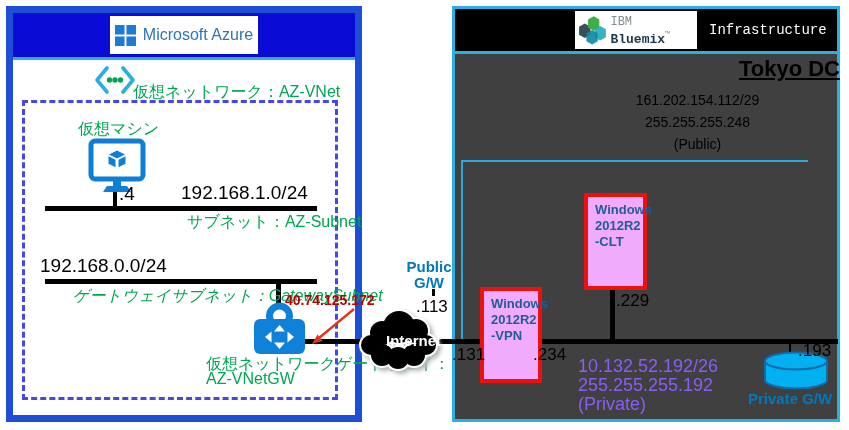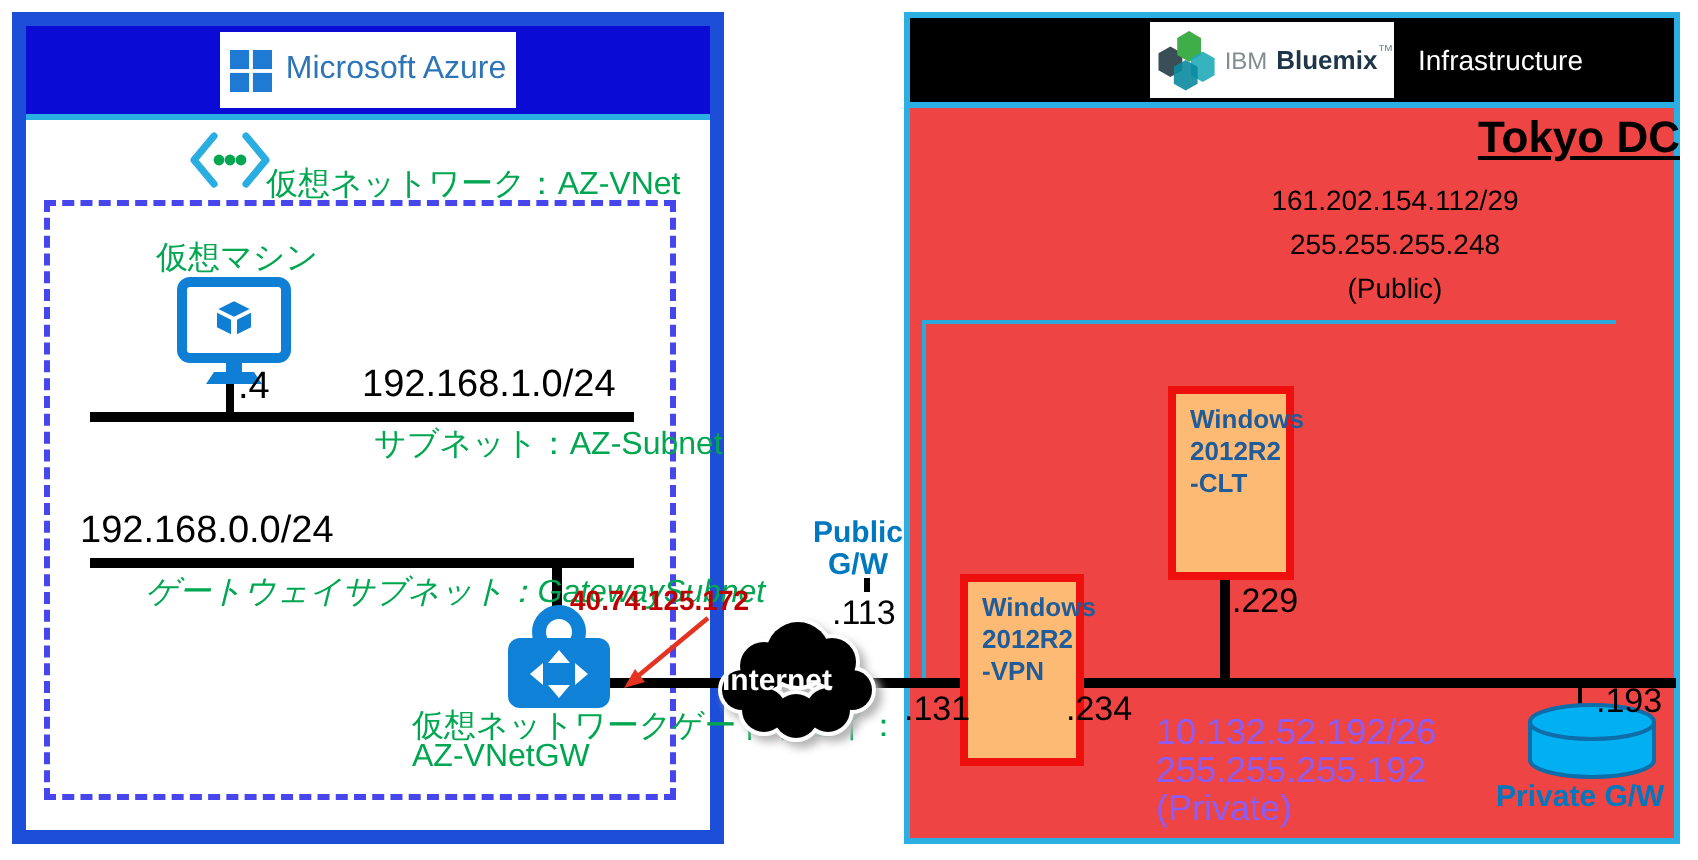--- a/index.html
+++ b/index.html
@@ -25,42 +25,42 @@
   .cidr-lg{font-size:19px;}
   .ipnum{position:absolute;color:#000;font-size:17px;z-index:5;}
   .gw-ip{position:absolute;color:#c00000;font-size:14px;font-weight:bold;z-index:5;}
   .prelines{white-space:pre-line;}
 
   
   .pubgw{position:absolute;left:403px;top:259px;width:52px;text-align:center;
          color:#0078c0;font-size:15px;font-weight:600;line-height:16px;z-index:3;}
   .cloud-svg{position:absolute;left:356px;top:303px;z-index:3;
              filter:drop-shadow(3px 3px 2px #b5b5b5);}
-  .cloud-text{position:absolute;left:361px;top:332px;width:80px;text-align:left;
+  .cloud-text{position:absolute;left:361px;top:332px;width:80px;text-align:right;
               color:#fff;font-size:15px;font-weight:bold;z-index:4;}
 
   
   .ibm-box{position:absolute;left:452px;top:6px;width:388px;height:416px;
-           border:3px solid #2bafe3;box-sizing:border-box;background:#ef4444;}
+           border:3px solid #2bafe3;box-sizing:border-box;background:#404040;font-family:Liberation Mono, monospace;}
   .ibm-header{position:absolute;left:0;top:0;width:100%;height:45px;background:#000;
               border-bottom:3px solid #2bafe3;box-sizing:border-box;
               display:flex;align-items:center;}
   .ibm-logo-box{background:#fff;width:122px;height:38px;margin-left:120px;
                 display:flex;align-items:center;justify-content:center;gap:3px;}
   .ibm-txt{font-size:12px;color:#828c92;}
   .bluemix-txt{font-size:13px;color:#1d3649;font-weight:bold;}
   .tm-txt{font-size:8px;color:#828c92;vertical-align:super;}
   .infra-txt{color:#fff;font-size:14px;margin-left:12px;}
   .tokyo-title{position:absolute;left:452px;top:56px;width:388px;text-align:right;
                font-size:22px;font-weight:bold;text-decoration:underline;z-index:3;}
   .pub-block{position:absolute;left:455px;top:89px;width:451px;text-align:center;
              font-size:14px;line-height:22px;color:#000;z-index:3;margin-left:17px;}
   .priv-block{position:absolute;left:578px;top:357px;width:186px;text-align:left;
               font-size:18px;line-height:19px;color:#8b5cf6;z-index:3;}
-  .server-box{position:absolute;border:4px solid #ee0f0f;background:#fdba74;
+  .server-box{position:absolute;border:4px solid #ee0f0f;background:#f0abfc;
               color:#1f5c99;font-size:13px;font-weight:600;line-height:16px;
               padding:5px 0 0 7px;box-sizing:border-box;white-space:pre-line;z-index:4;}
   .privgw-label{position:absolute;left:748px;top:390px;width:86px;
                 color:#0078c0;font-size:15px;font-weight:600;z-index:3;}
   .cyl-svg{position:absolute;left:762px;top:351px;z-index:3;}
 </style>
 </head>
 <body>
 
 <div class="stage">

